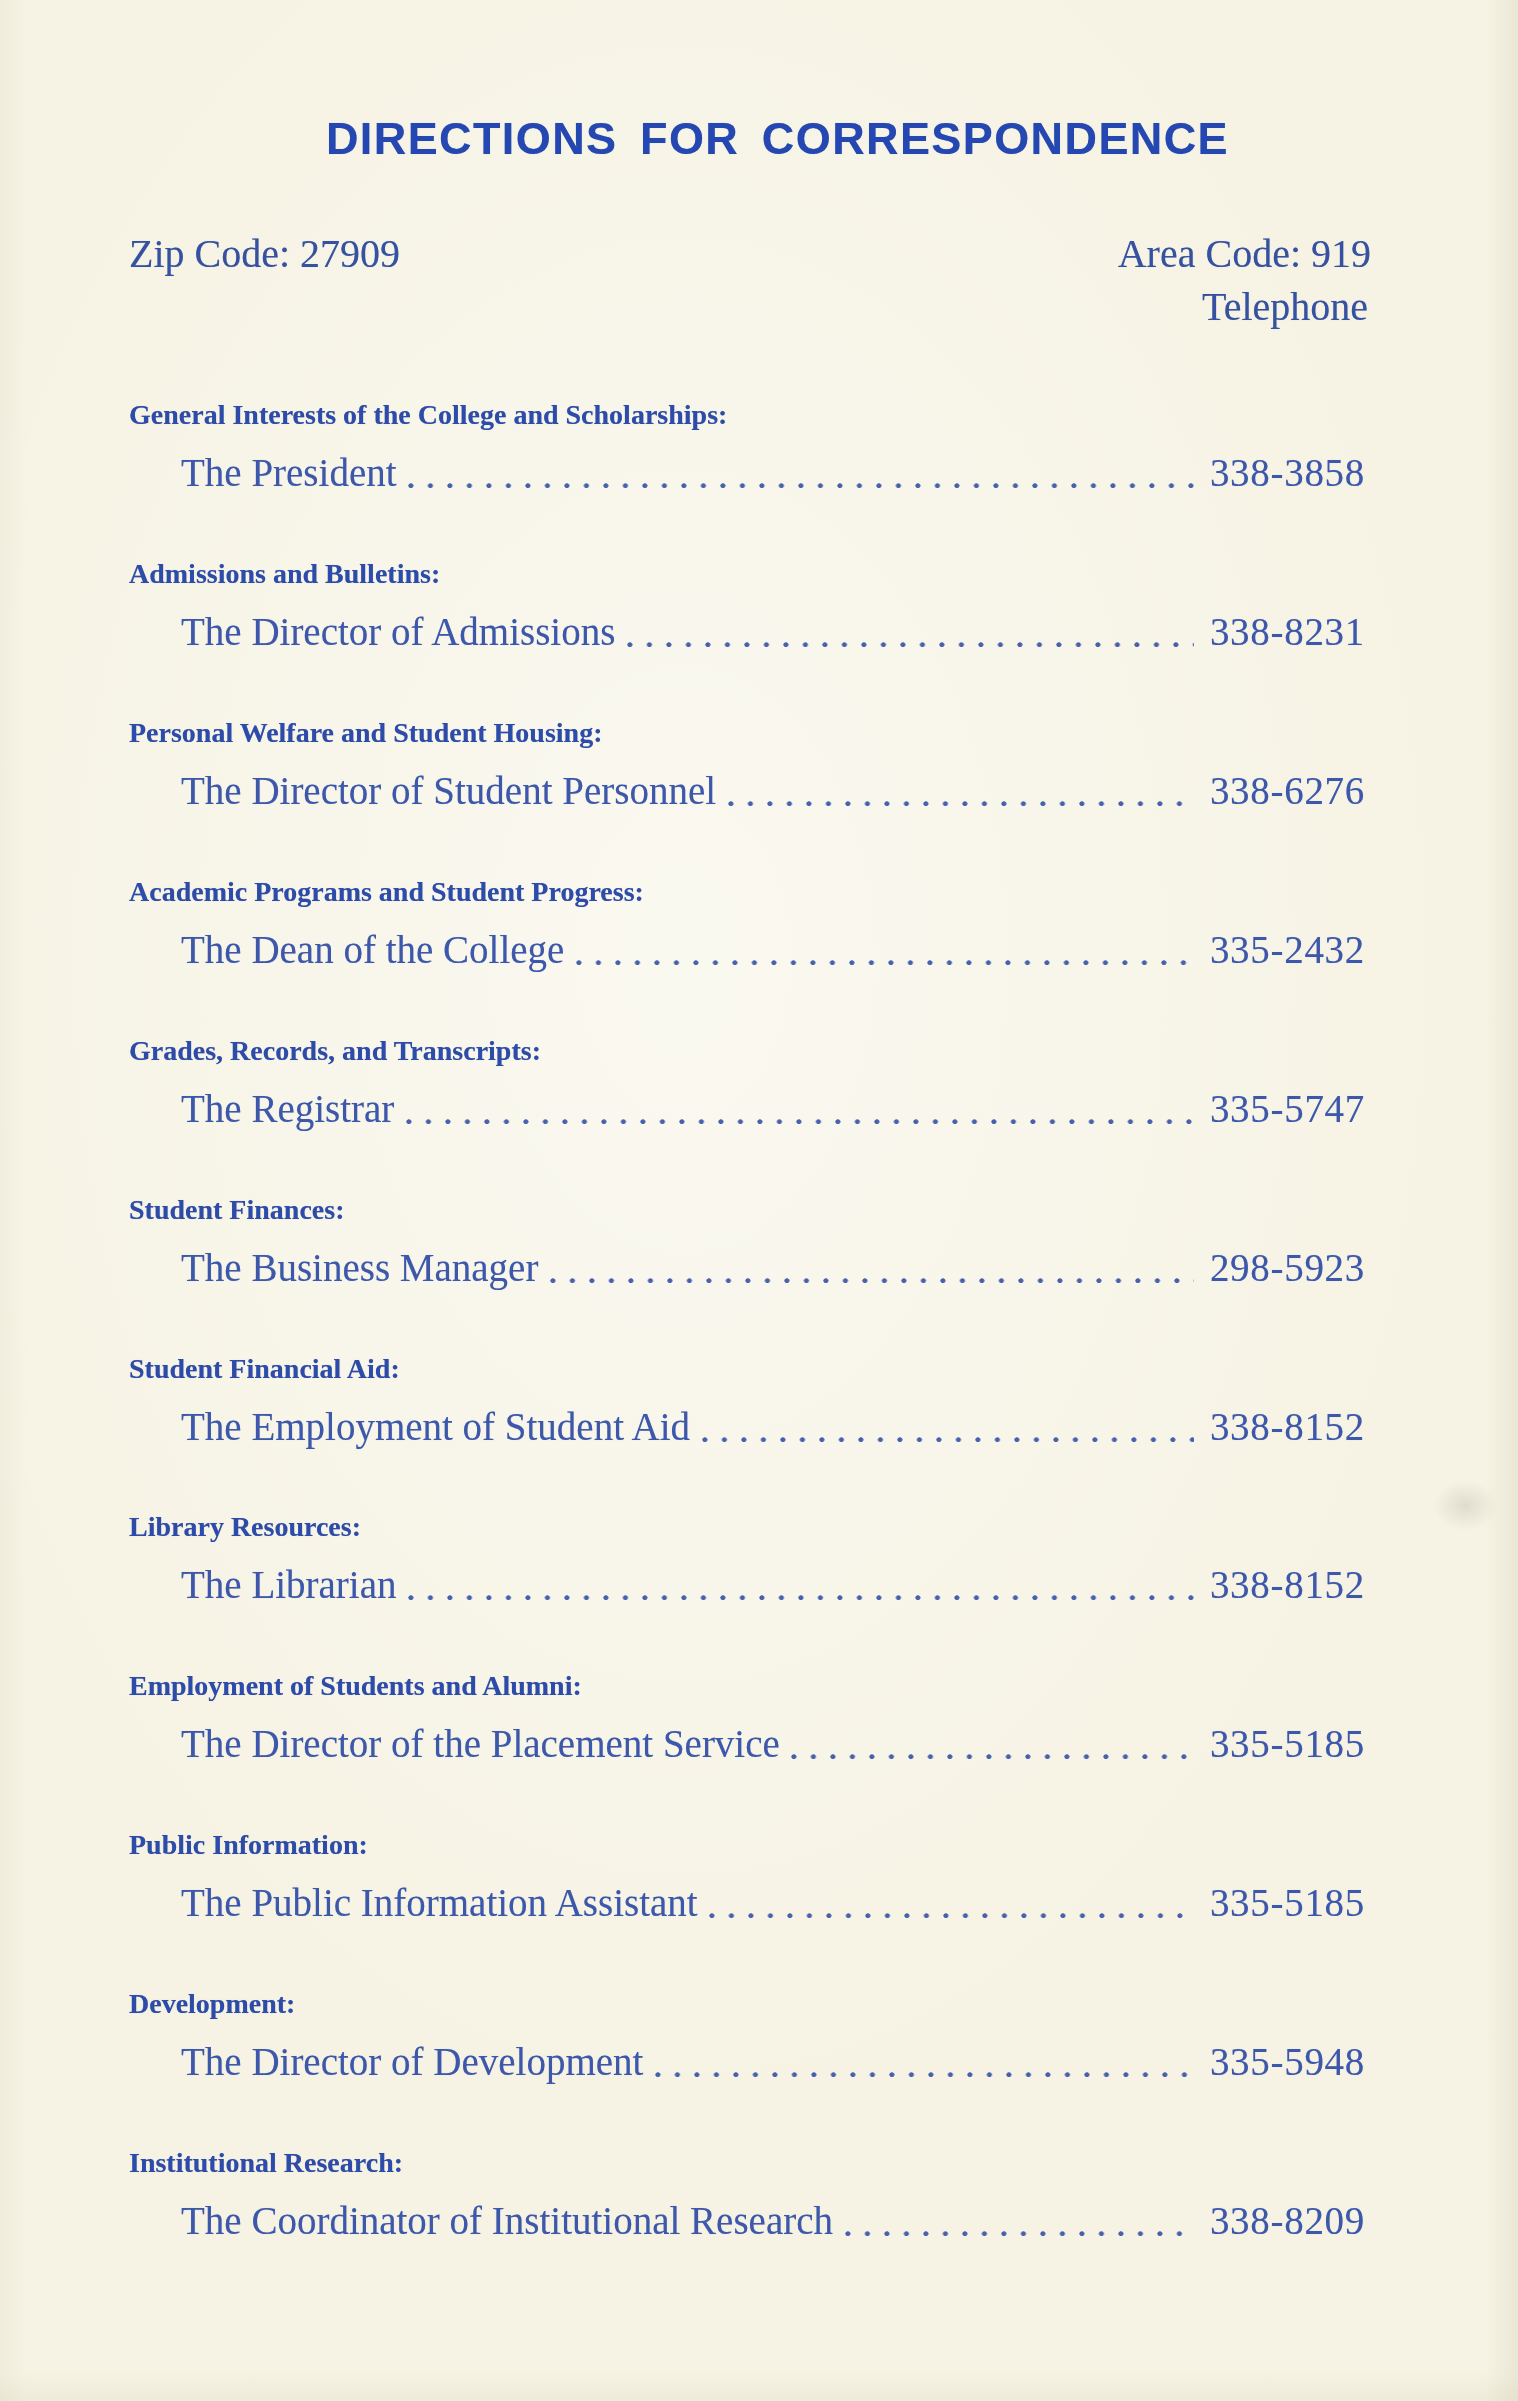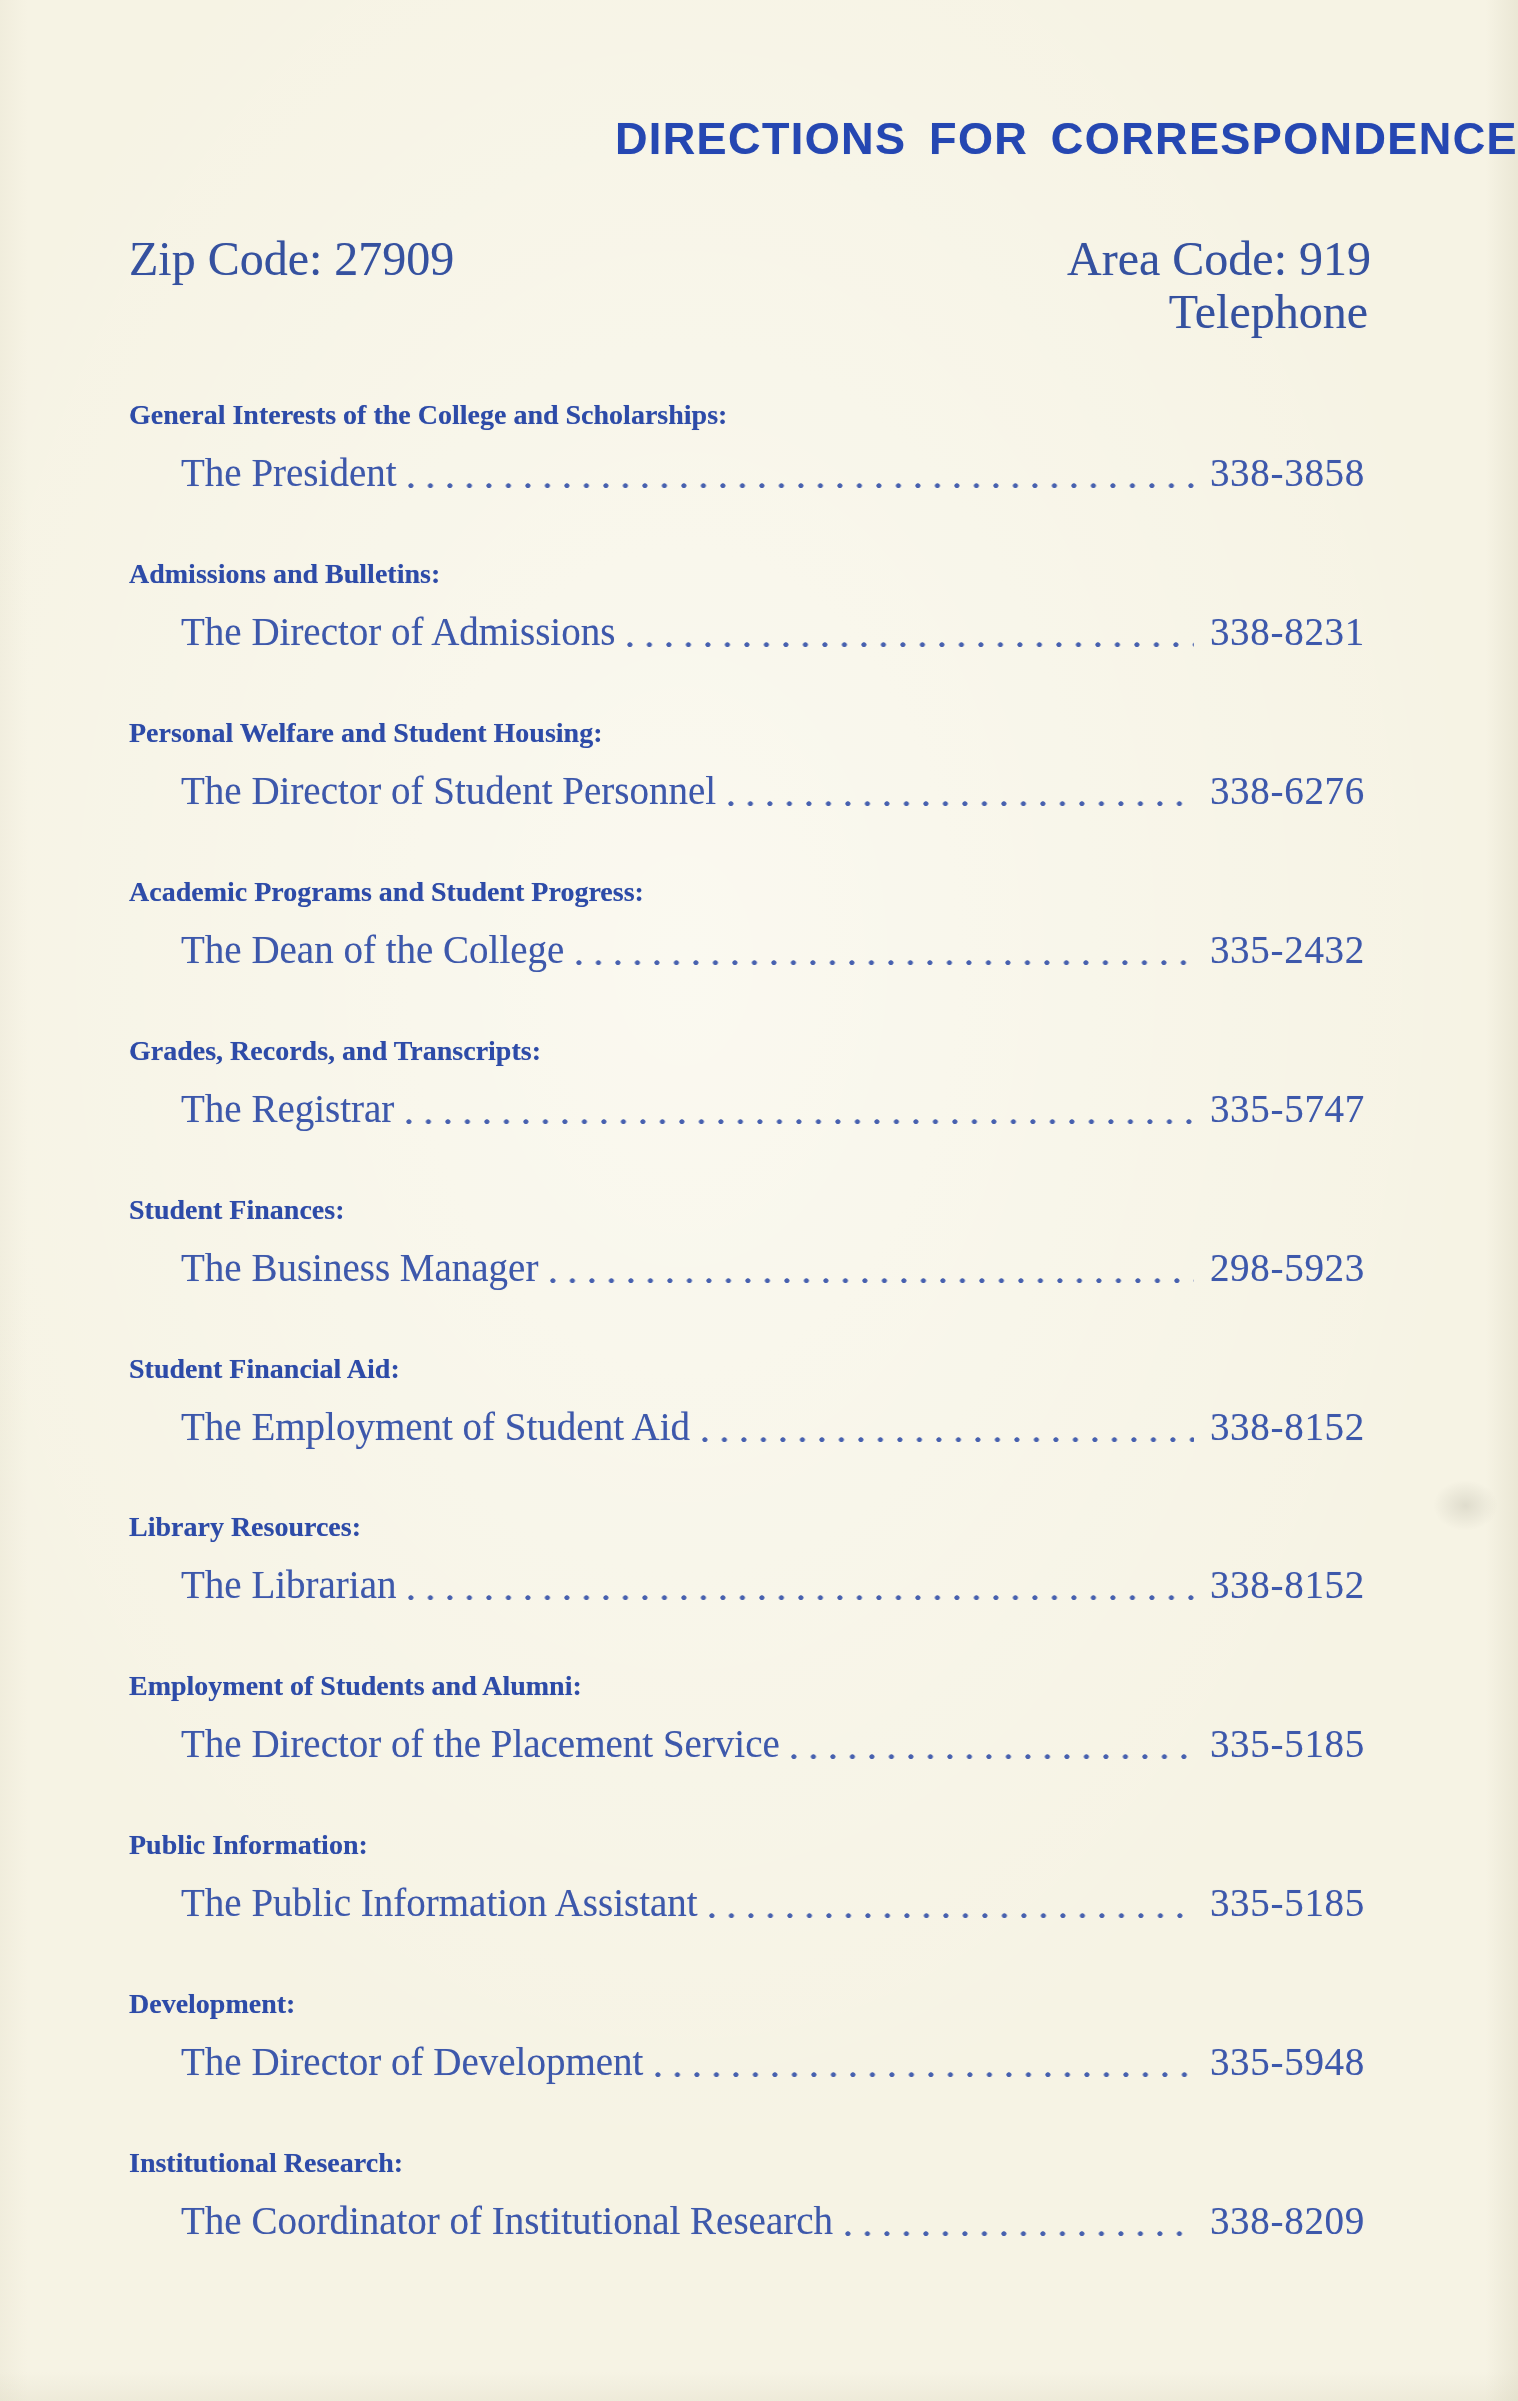--- a/index.html
+++ b/index.html
@@ -14,33 +14,33 @@
     overflow: hidden;
     background:
       radial-gradient(ellipse 1155px 1733px at 45% 40%, rgba(255,255,252,0.5), rgba(255,255,252,0) 70%),
       linear-gradient(to left, rgba(208,203,178,0.30), rgba(208,203,178,0) 32.5px),
       linear-gradient(to top, rgba(208,203,178,0.22), rgba(208,203,178,0) 29px),
       linear-gradient(to right, rgba(214,209,186,0.18), rgba(214,209,186,0) 27.4px),
       #f6f3e4;
   }
   .title {
     position: absolute; top: 116px; left: 0; right: 0;
-    margin: 0; text-align: right;
+    margin: 0; text-align: center;
     font-family: "Liberation Sans", sans-serif;
     font-weight: 700; font-size: 45px; line-height: 1;
     letter-spacing: 1.4px; word-spacing: 8.7px;
     color: #2547b2;
     text-shadow: 0 0 0.7px rgba(30,60,150,0.45);
     padding-left: 37px;
   }
   .zip-line { position: absolute; top: 231px; left: 129px; }
   .area-line { position: absolute; top: 231px; right: 147px; text-align: right; }
   .tel-line  { position: absolute; top: 284px; right: 150px; text-align: right; }
   .zip-line, .area-line, .tel-line {
-    font-size: 48px; line-height: 1.15; color: #35519f;
+    font-size: 40px; line-height: 1.15; color: #35519f;
     text-shadow: 0 0 0.7px rgba(40,70,160,0.35);
   }
   .section {
     position: absolute; left: 129px; right: 153px;
   }
   .section .heading {
     font-weight: 700; font-size: 28px; line-height: 1;
     color: #2d4ba8;
     text-shadow: 0 0 0.7px rgba(35,65,155,0.4);
   }

